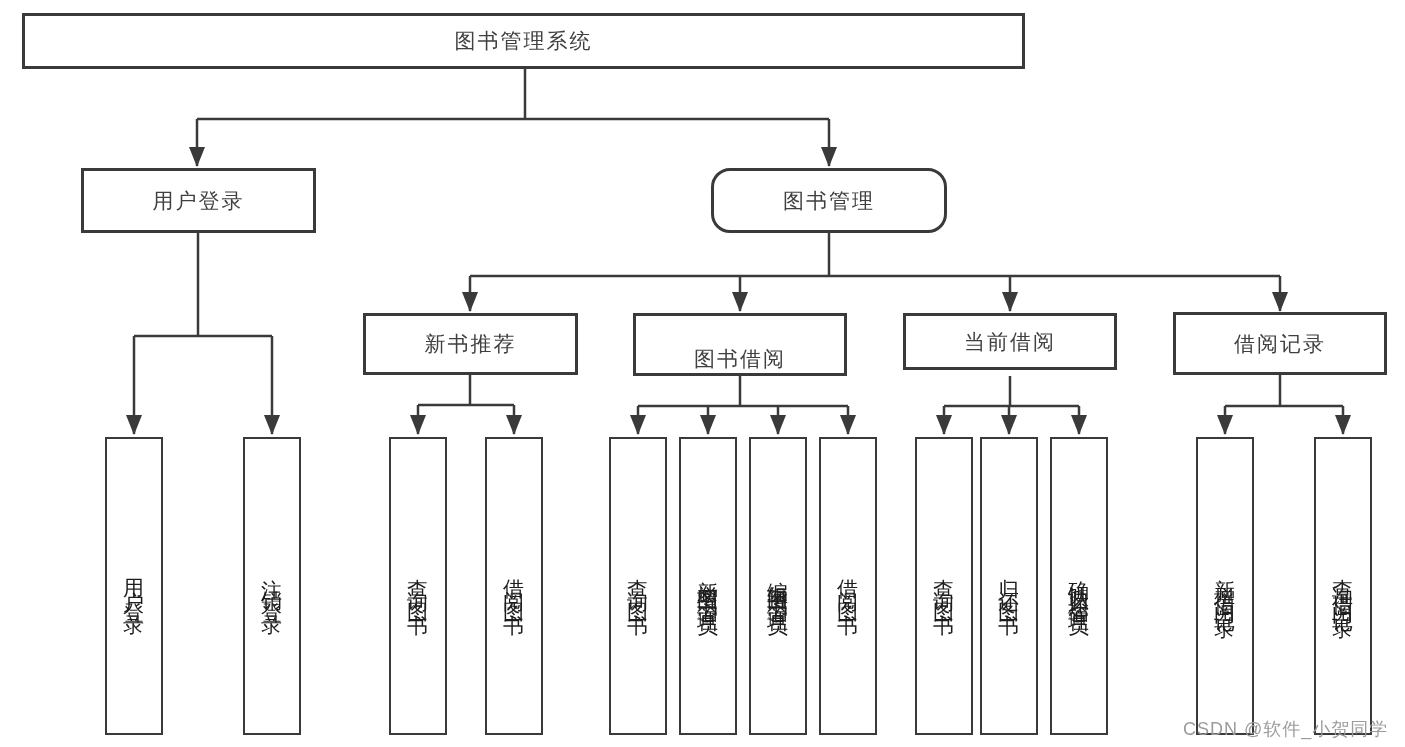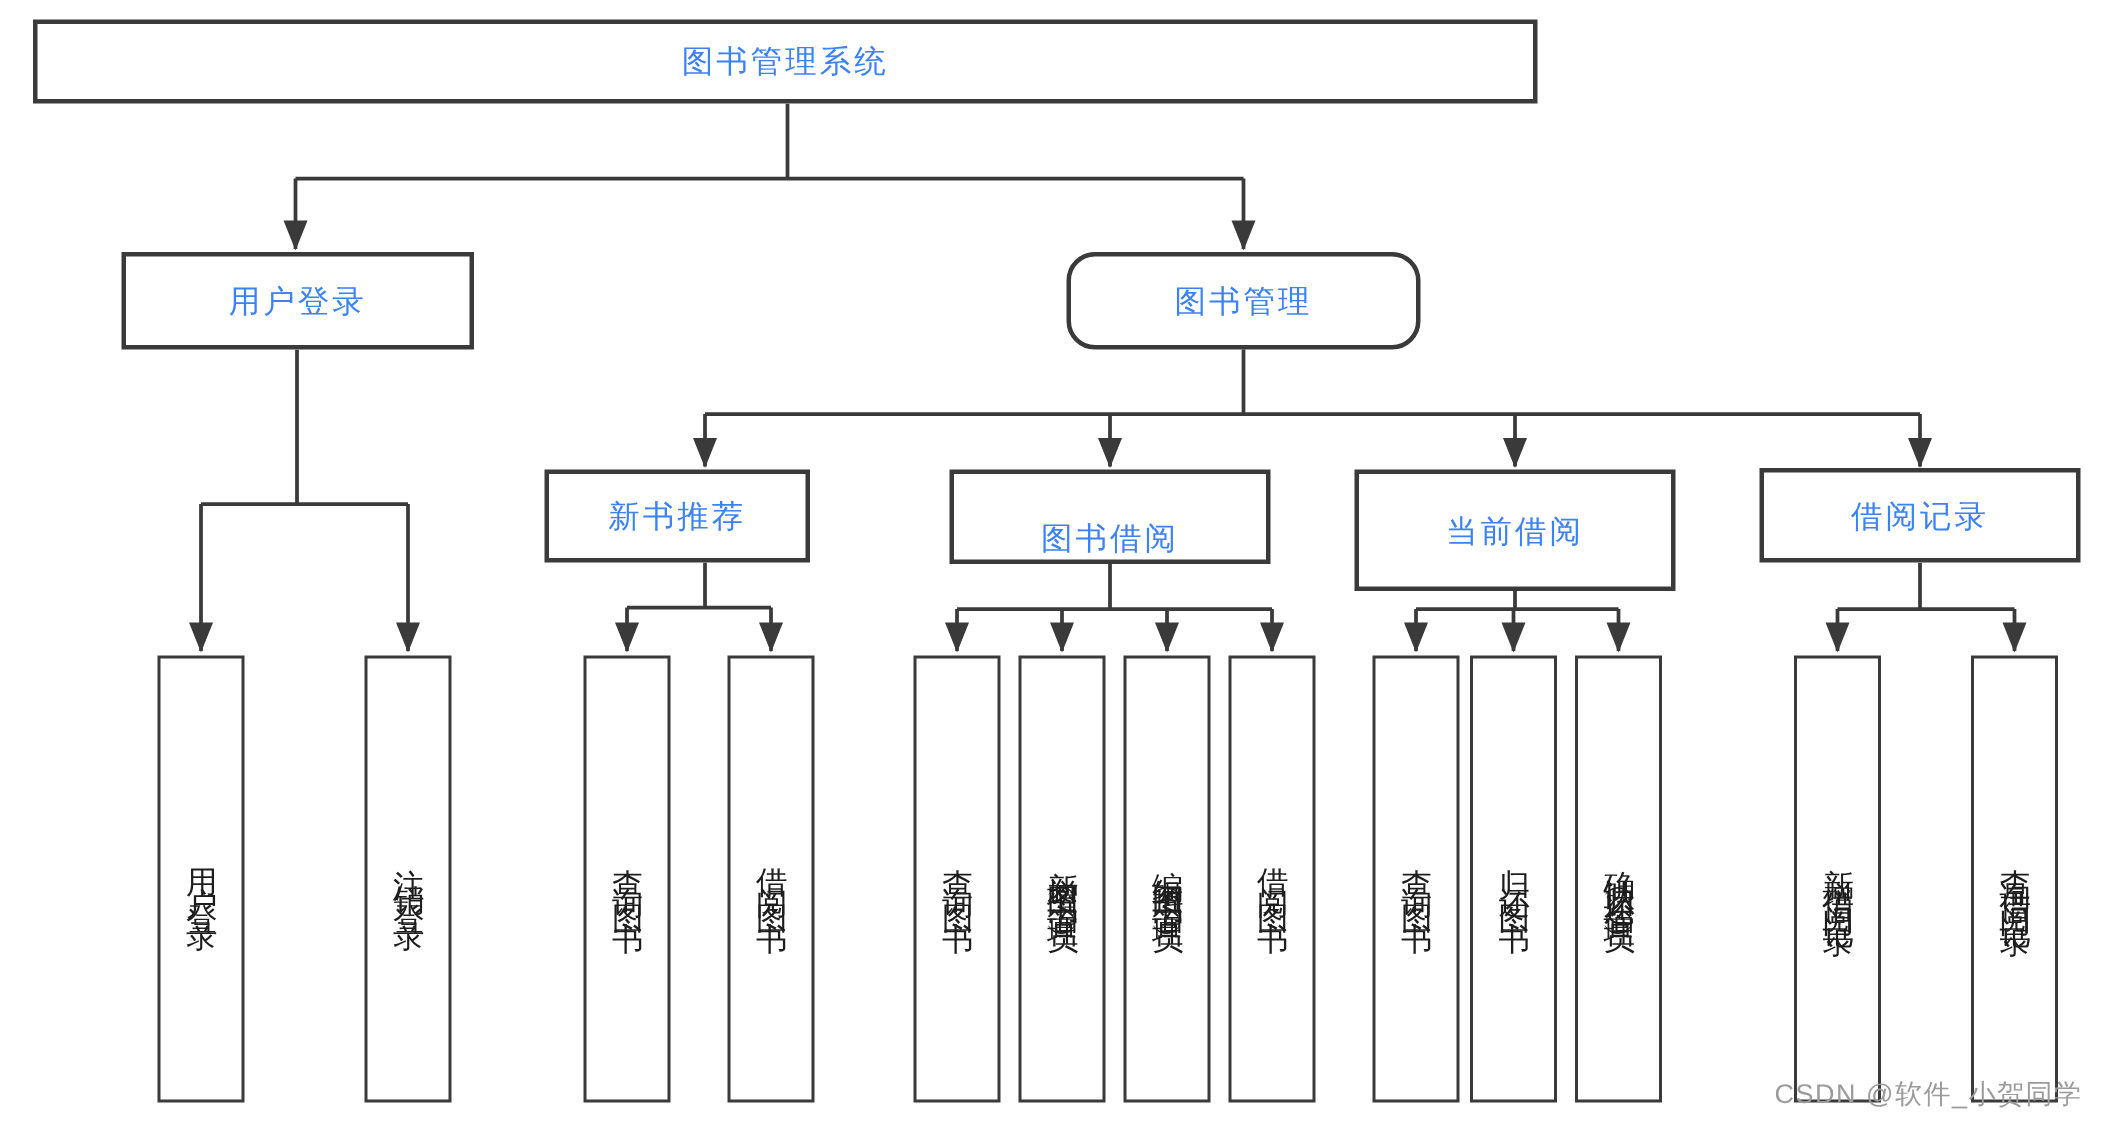--- a/index.html
+++ b/index.html
@@ -22,21 +22,21 @@
     background: #ffffff;
     border: 3px solid #3a3a3a;
     display: flex;
     align-items: center;
     justify-content: center;
     color: #1d1d1d;
   }
   .hlabel {
     font-size: 21px;
     letter-spacing: 2px;
-    color: #3b82f6;
+    color: #404040;
     white-space: nowrap;
   }
   .leaf { border-width: 2.5px; }
   .vtext {
     writing-mode: vertical-rl;
     text-orientation: mixed;
     font-size: 21px;
     letter-spacing: 12px;
     color: #1d1d1d;
     line-height: 1;
@@ -126,27 +126,27 @@
     <span class="hlabel">图书管理系统</span>
   </div>
 
   <div class="box" style="left:81px; top:168px; width:235px; height:65px;">
     <span class="hlabel">用户登录</span>
   </div>
   <div class="box" style="left:711px; top:168px; width:236px; height:65px;border-radius:19px;">
     <span class="hlabel">图书管理</span>
   </div>
 
-  <div class="box" style="left:363px; top:313px; width:177px; height:62px;">
+  <div class="box" style="left:363px; top:313px; width:215px; height:62px;">
     <span class="hlabel">新书推荐</span>
   </div>
   <div class="box" style="left:633px; top:313px; width:214px; height:63px;align-items:flex-end;">
     <span class="hlabel">图书借阅</span>
   </div>
-  <div class="box" style="left:903px; top:313px; width:214px; height:81px;">
+  <div class="box" style="left:903px; top:313px; width:214px; height:57px;">
     <span class="hlabel">当前借阅</span>
   </div>
   <div class="box" style="left:1173px; top:312px; width:214px; height:63px;">
     <span class="hlabel">借阅记录</span>
   </div>
 
   <div class="box leaf" style="left:105px; top:437px; width:58px; height:298px;">
     <span class="vtext">用户登录</span>
   </div>
   <div class="box leaf" style="left:243px; top:437px; width:58px; height:298px;">

